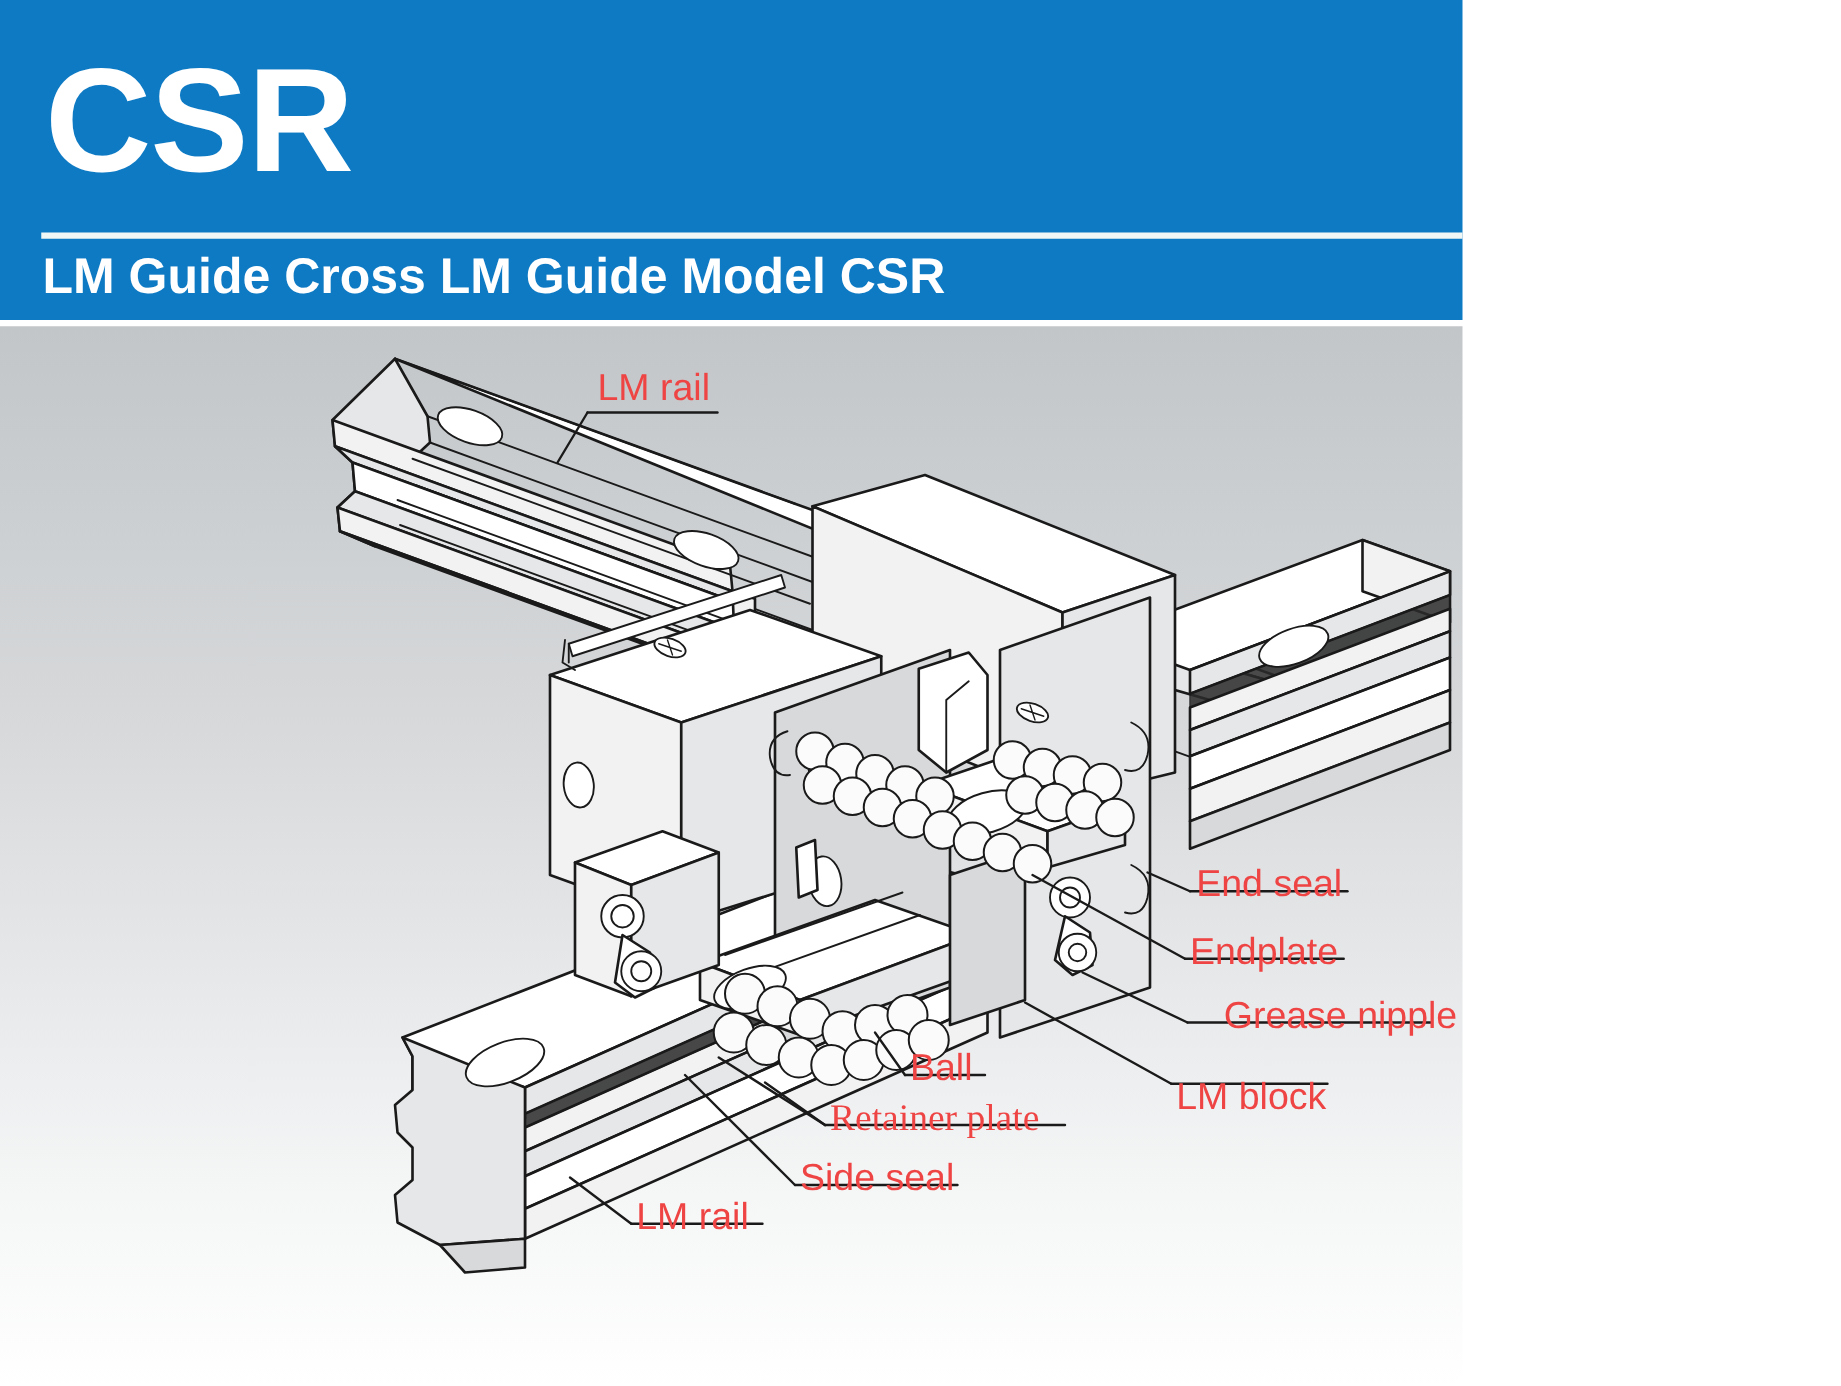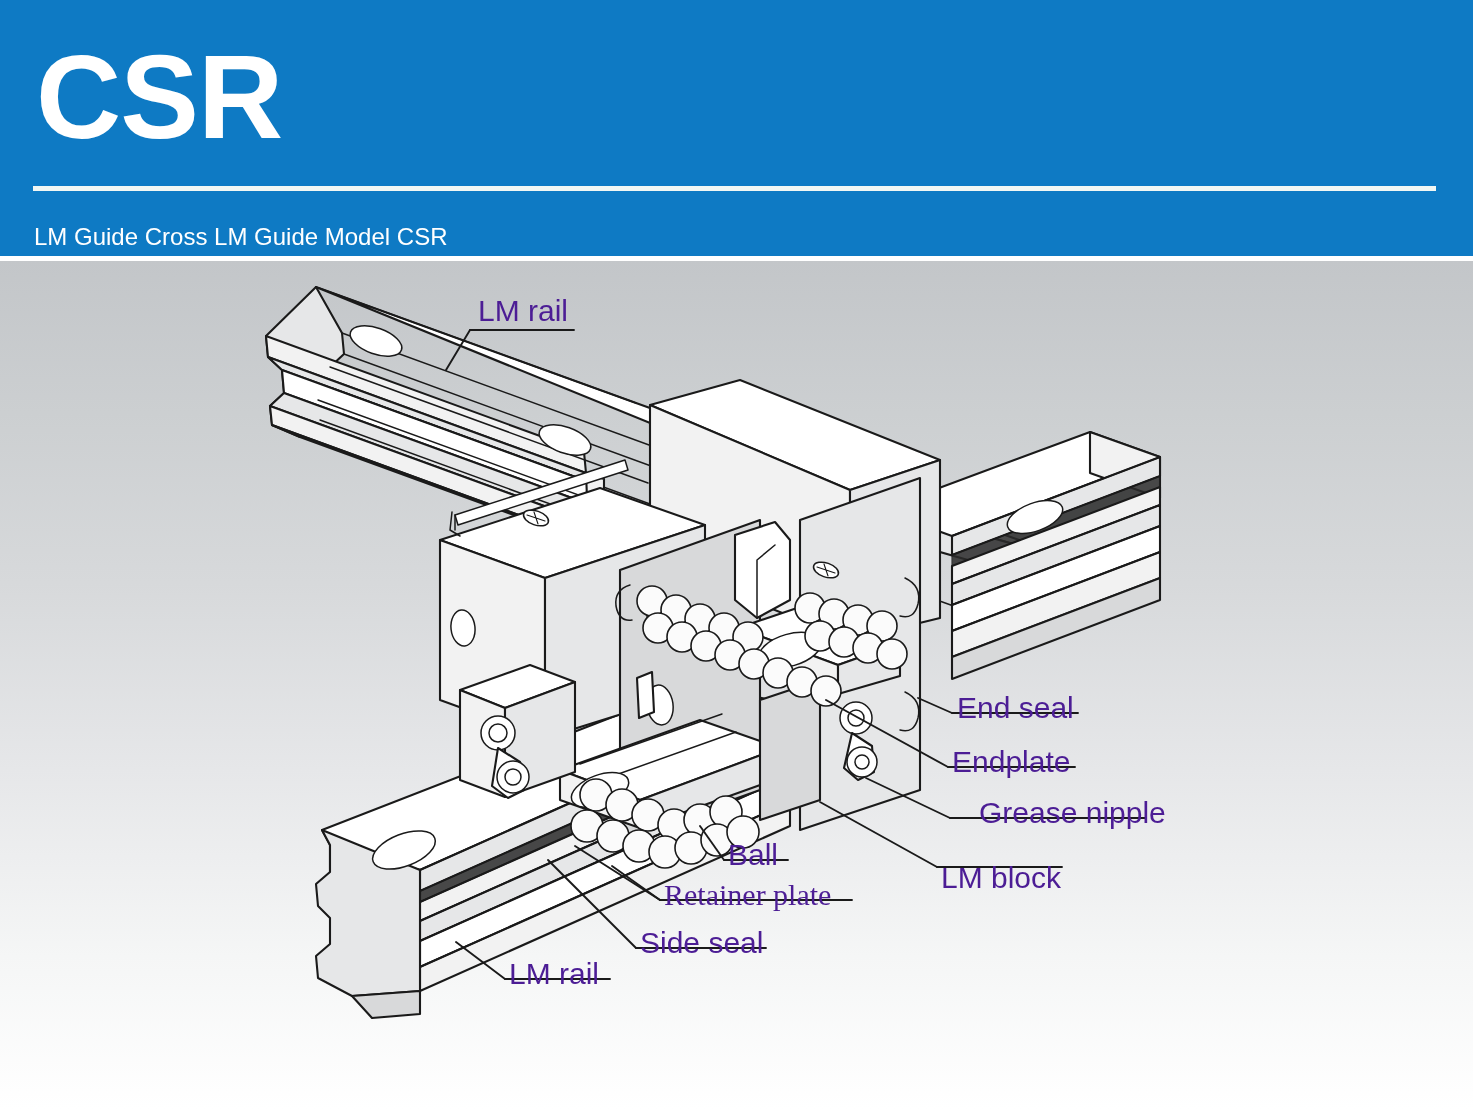--- a/index.html
+++ b/index.html
@@ -4,60 +4,60 @@
 <title>CSR LM Guide</title>
 <style>
   html,body{margin:0;padding:0;}
   body{
     width:1473px;height:1109px;
     background:#ffffff;
     font-family:"Liberation Sans","DejaVu Sans",sans-serif;
     overflow:hidden;
     position:relative;
   }
-  #page{position:absolute;inset:0;width:1473px;height:1109px;overflow:hidden;}
+  #page{position:absolute;inset:0;width:1170px;height:1109px;overflow:hidden;}
 
   
   .header{
     position:absolute;left:0;top:0;width:1473px;height:256px;
     background:#0e7ac4;
   }
   .header-title{
     position:absolute;left:36px;top:38px;
     font-size:118px;line-height:118px;
     font-weight:bold;color:#ffffff;
     letter-spacing:-1px;
   }
   .header-rule{
     position:absolute;left:33px;top:186px;
     width:1403px;height:5px;background:#f1f7f4;
   }
   .header-sub{
-    position:absolute;left:34px;top:216px;
-    font-size:24px;line-height:42px;font-weight:normal;color:#ffffff;
+    position:absolute;left:34px;top:200px;
+    font-size:40px;line-height:42px;font-weight:bold;color:#ffffff;
     letter-spacing:0px;
   }
   .header-underline{
     position:absolute;left:0;top:256px;width:1473px;height:5px;background:#ffffff;
   }
 
   
   .stage{
     position:absolute;left:0;top:261px;width:1473px;height:848px;
     background:linear-gradient(to bottom,#c3c6c9 0%,#cccfd1 18%,#d7d9db 38%,#e6e7e9 60%,#f5f6f6 82%,#ffffff 100%);
   }
 
   
   .draw{position:absolute;left:0;top:0;width:1473px;height:1109px;}
 
   
   .callout{
     position:absolute;
     font-size:30px;line-height:32px;
-    color:#4c1d95;white-space:nowrap;
+    color:#ef4444;white-space:nowrap;
     font-family:"Liberation Sans","DejaVu Sans",sans-serif;
   }
 </style>
 </head>
 <body>
 
 <div id="page">
 
   <div class="header">
     <div class="header-title">CSR</div>

